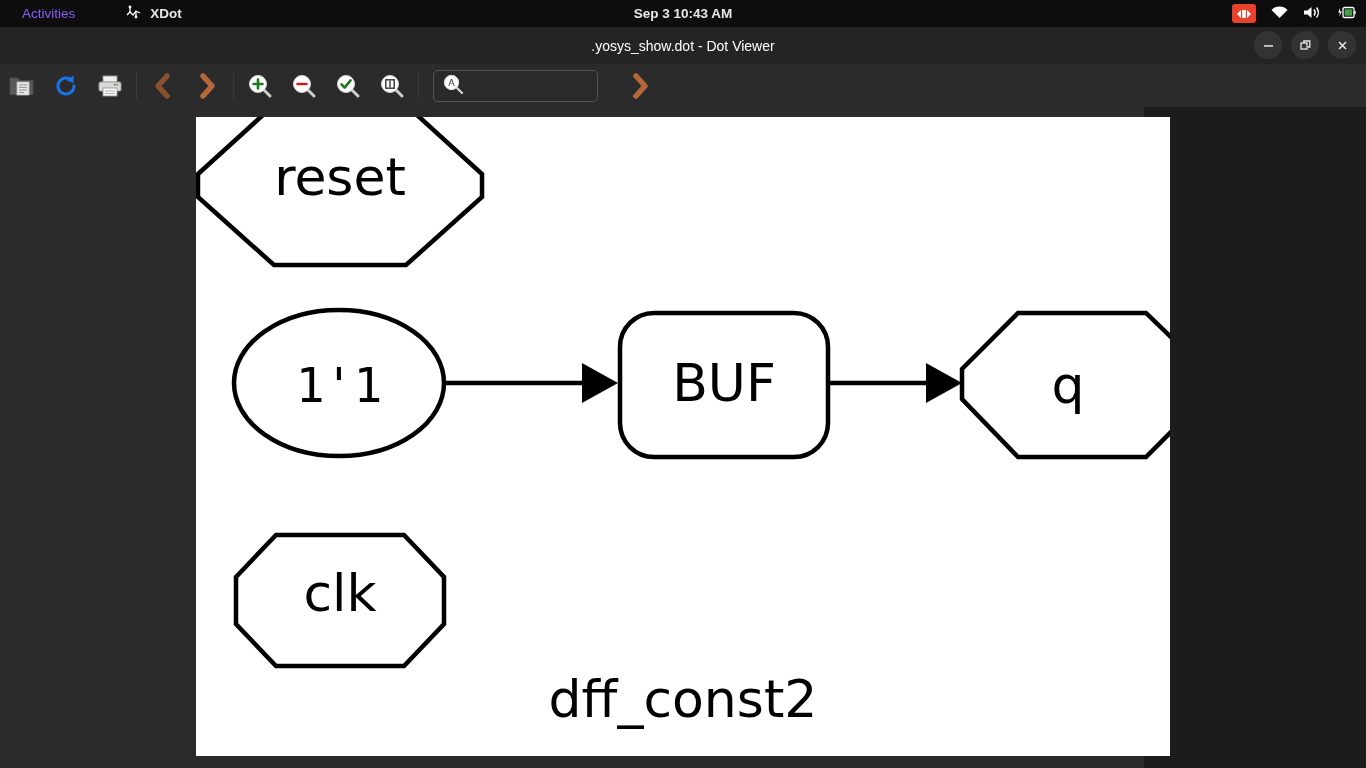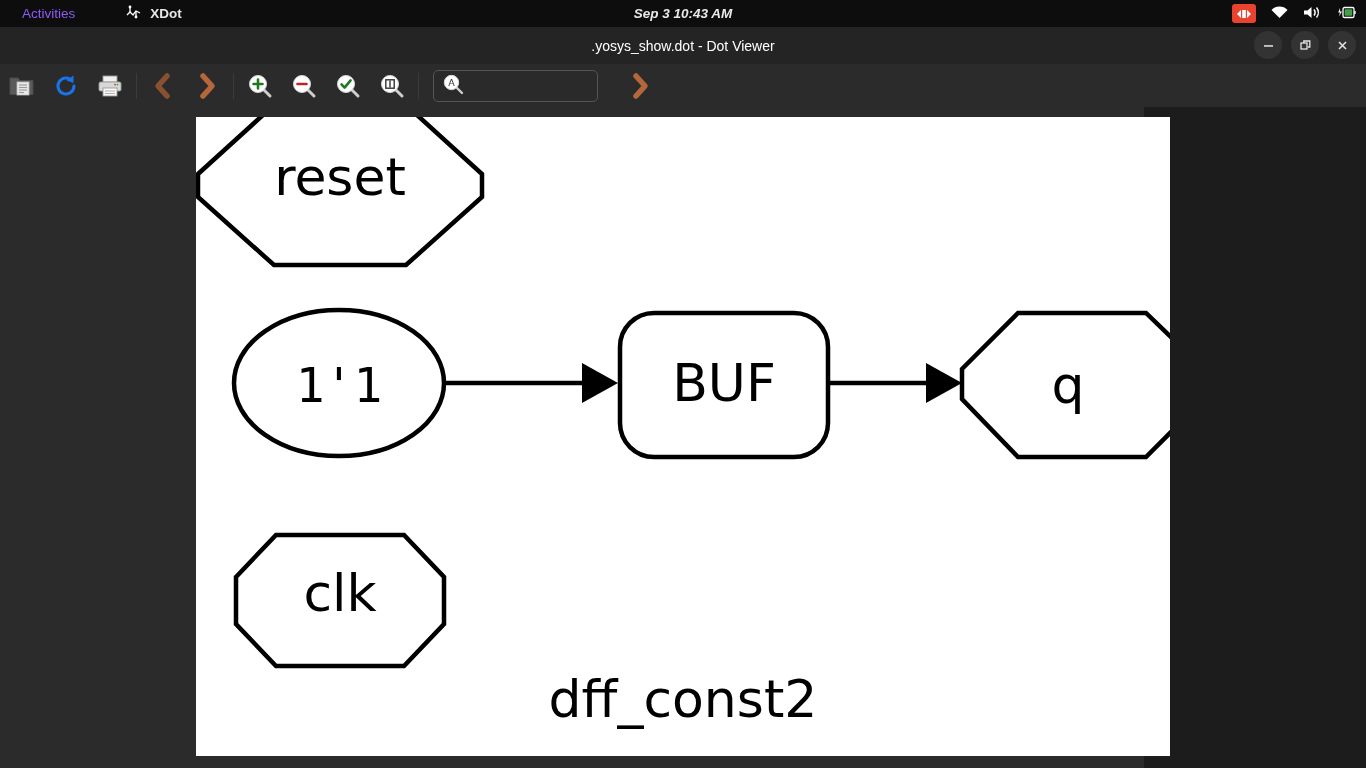--- a/index.html
+++ b/index.html
@@ -31,21 +31,20 @@
     font-weight: bold;
   }
   #app-id .glyph { display: block; }
   #clock {
     position: absolute; left: 0; right: 0;
     text-align: center;
     color: #e9e9e9;
     font-weight: bold;
     font-size: 13.5px;
     pointer-events: none;
-    font-style: italic;
   }
   #tray {
     position: absolute; right: 10px;
     display: flex; align-items: center; gap: 14px;
   }
   #rec-indicator {
     width: 24px; height: 19px;
     background: #e8432f;
     border-radius: 3px;
     display: flex; align-items: center; justify-content: center;

